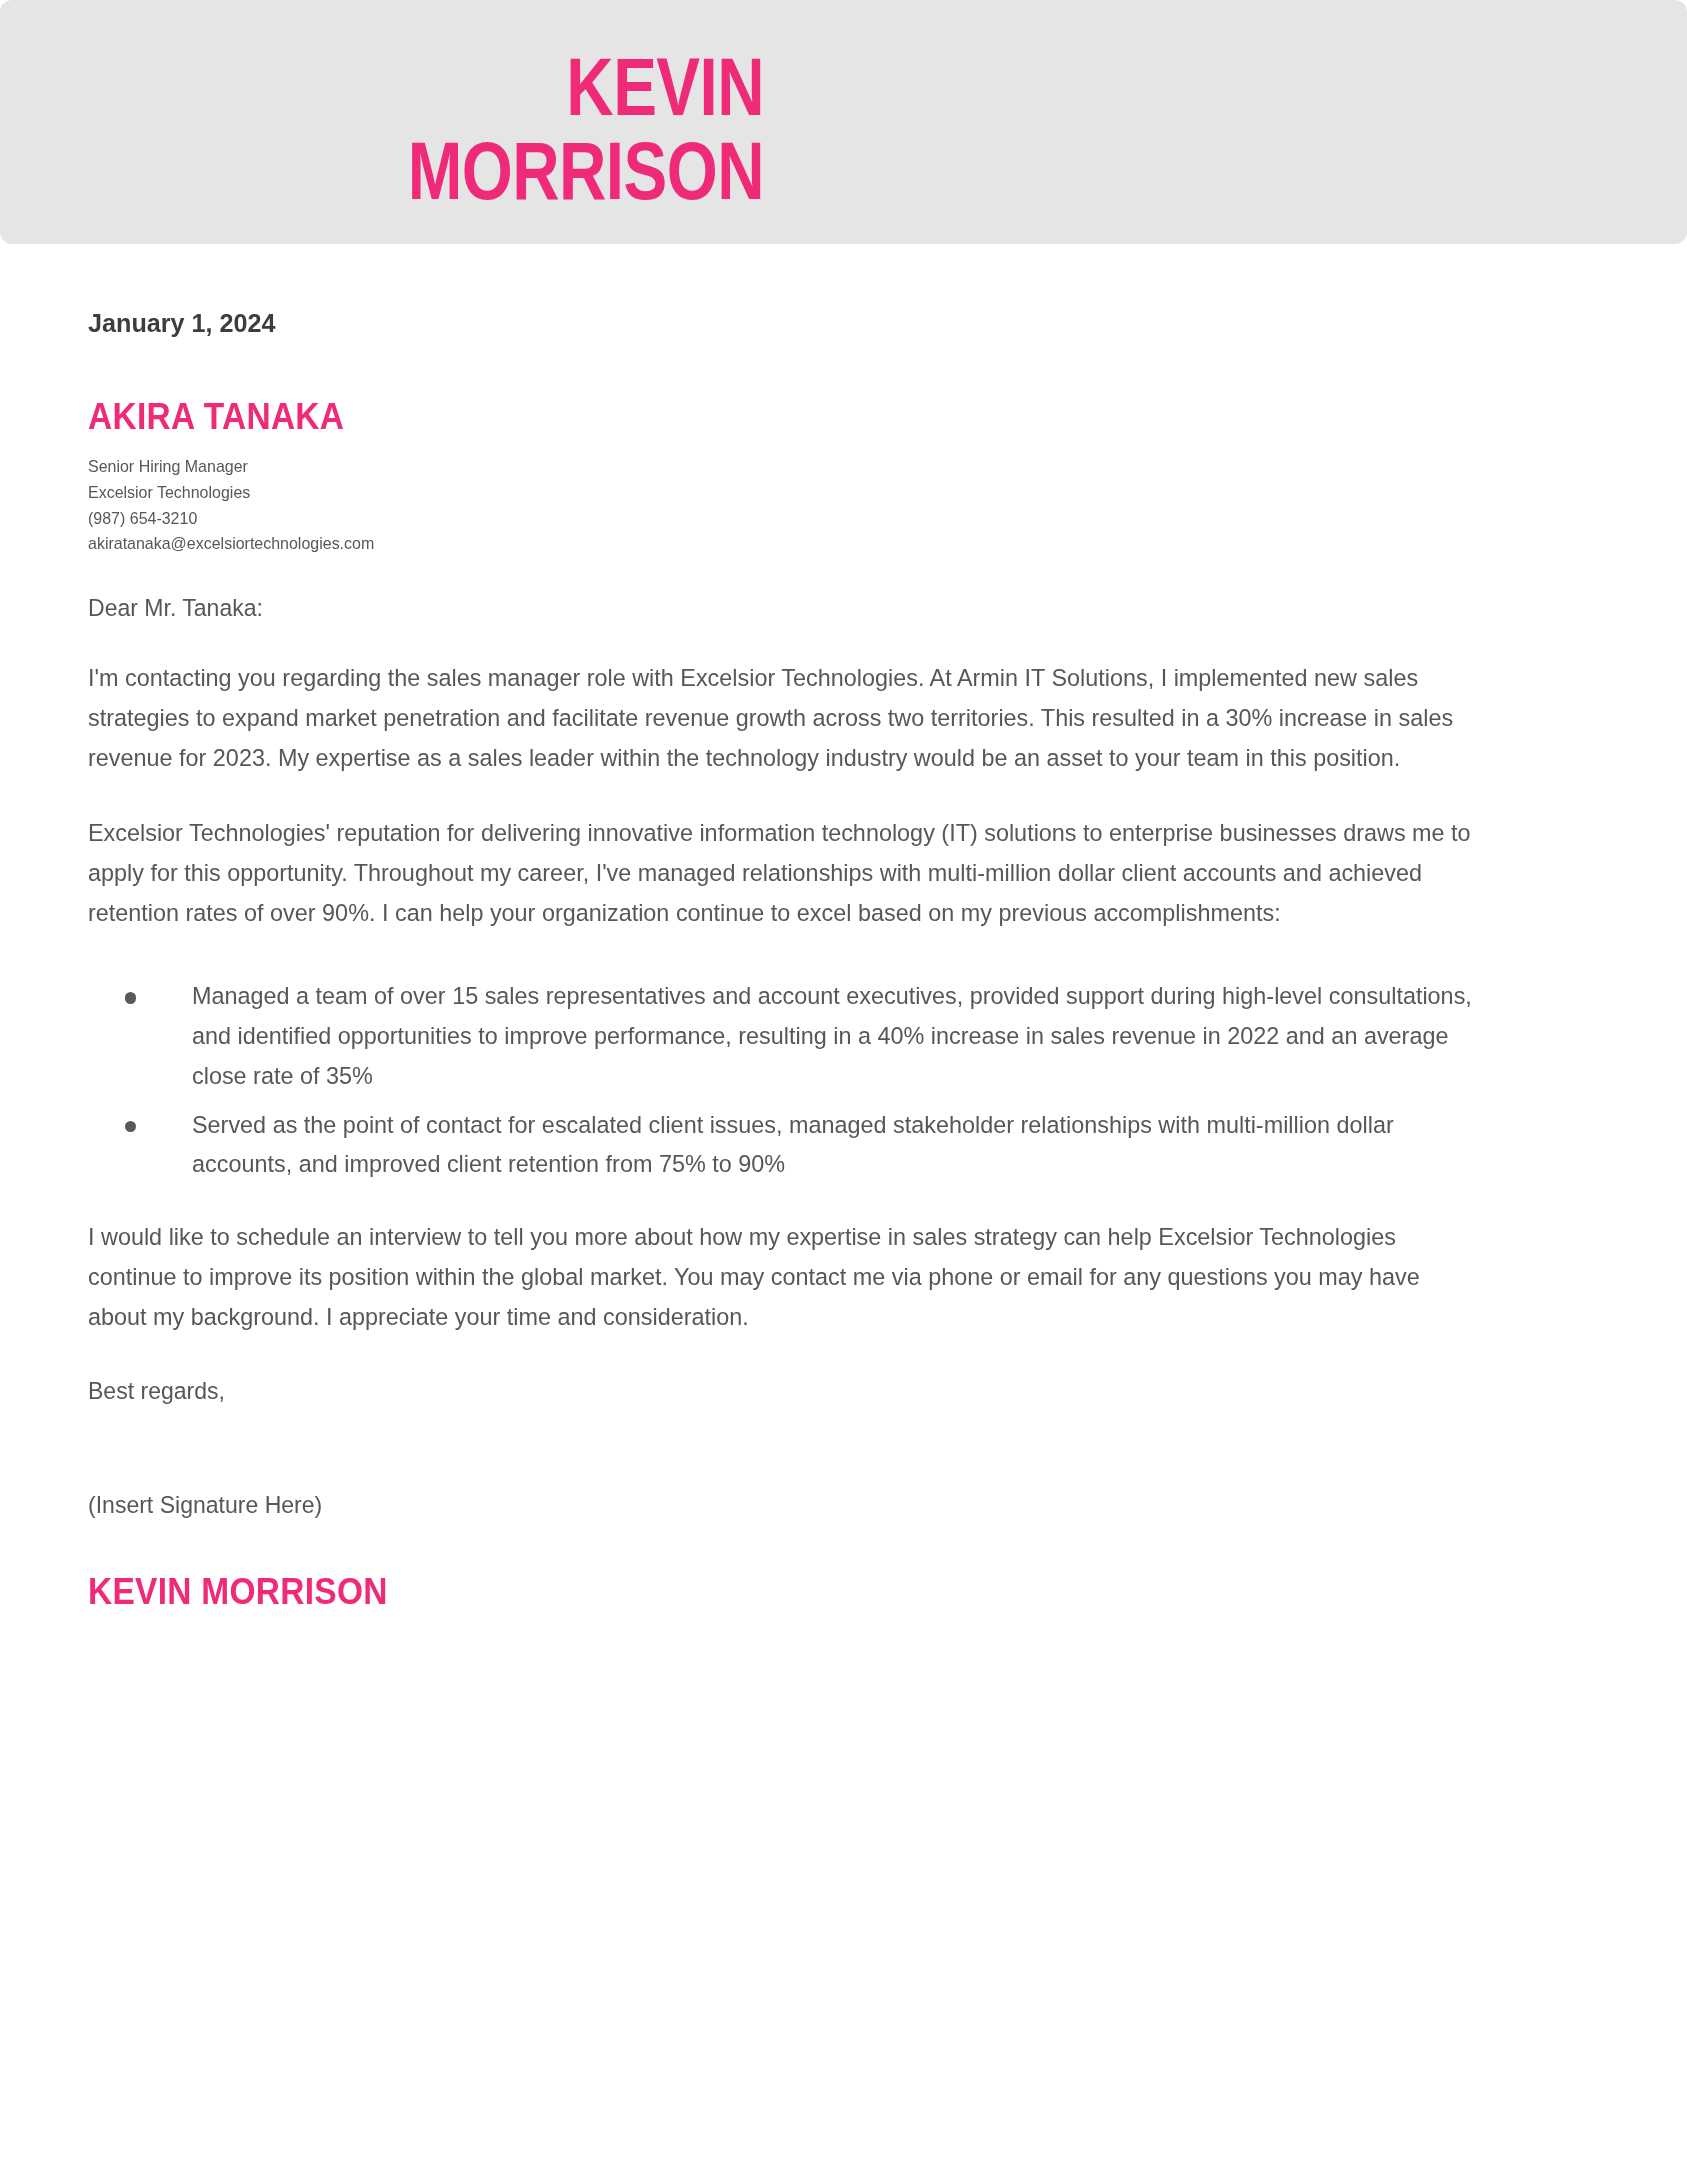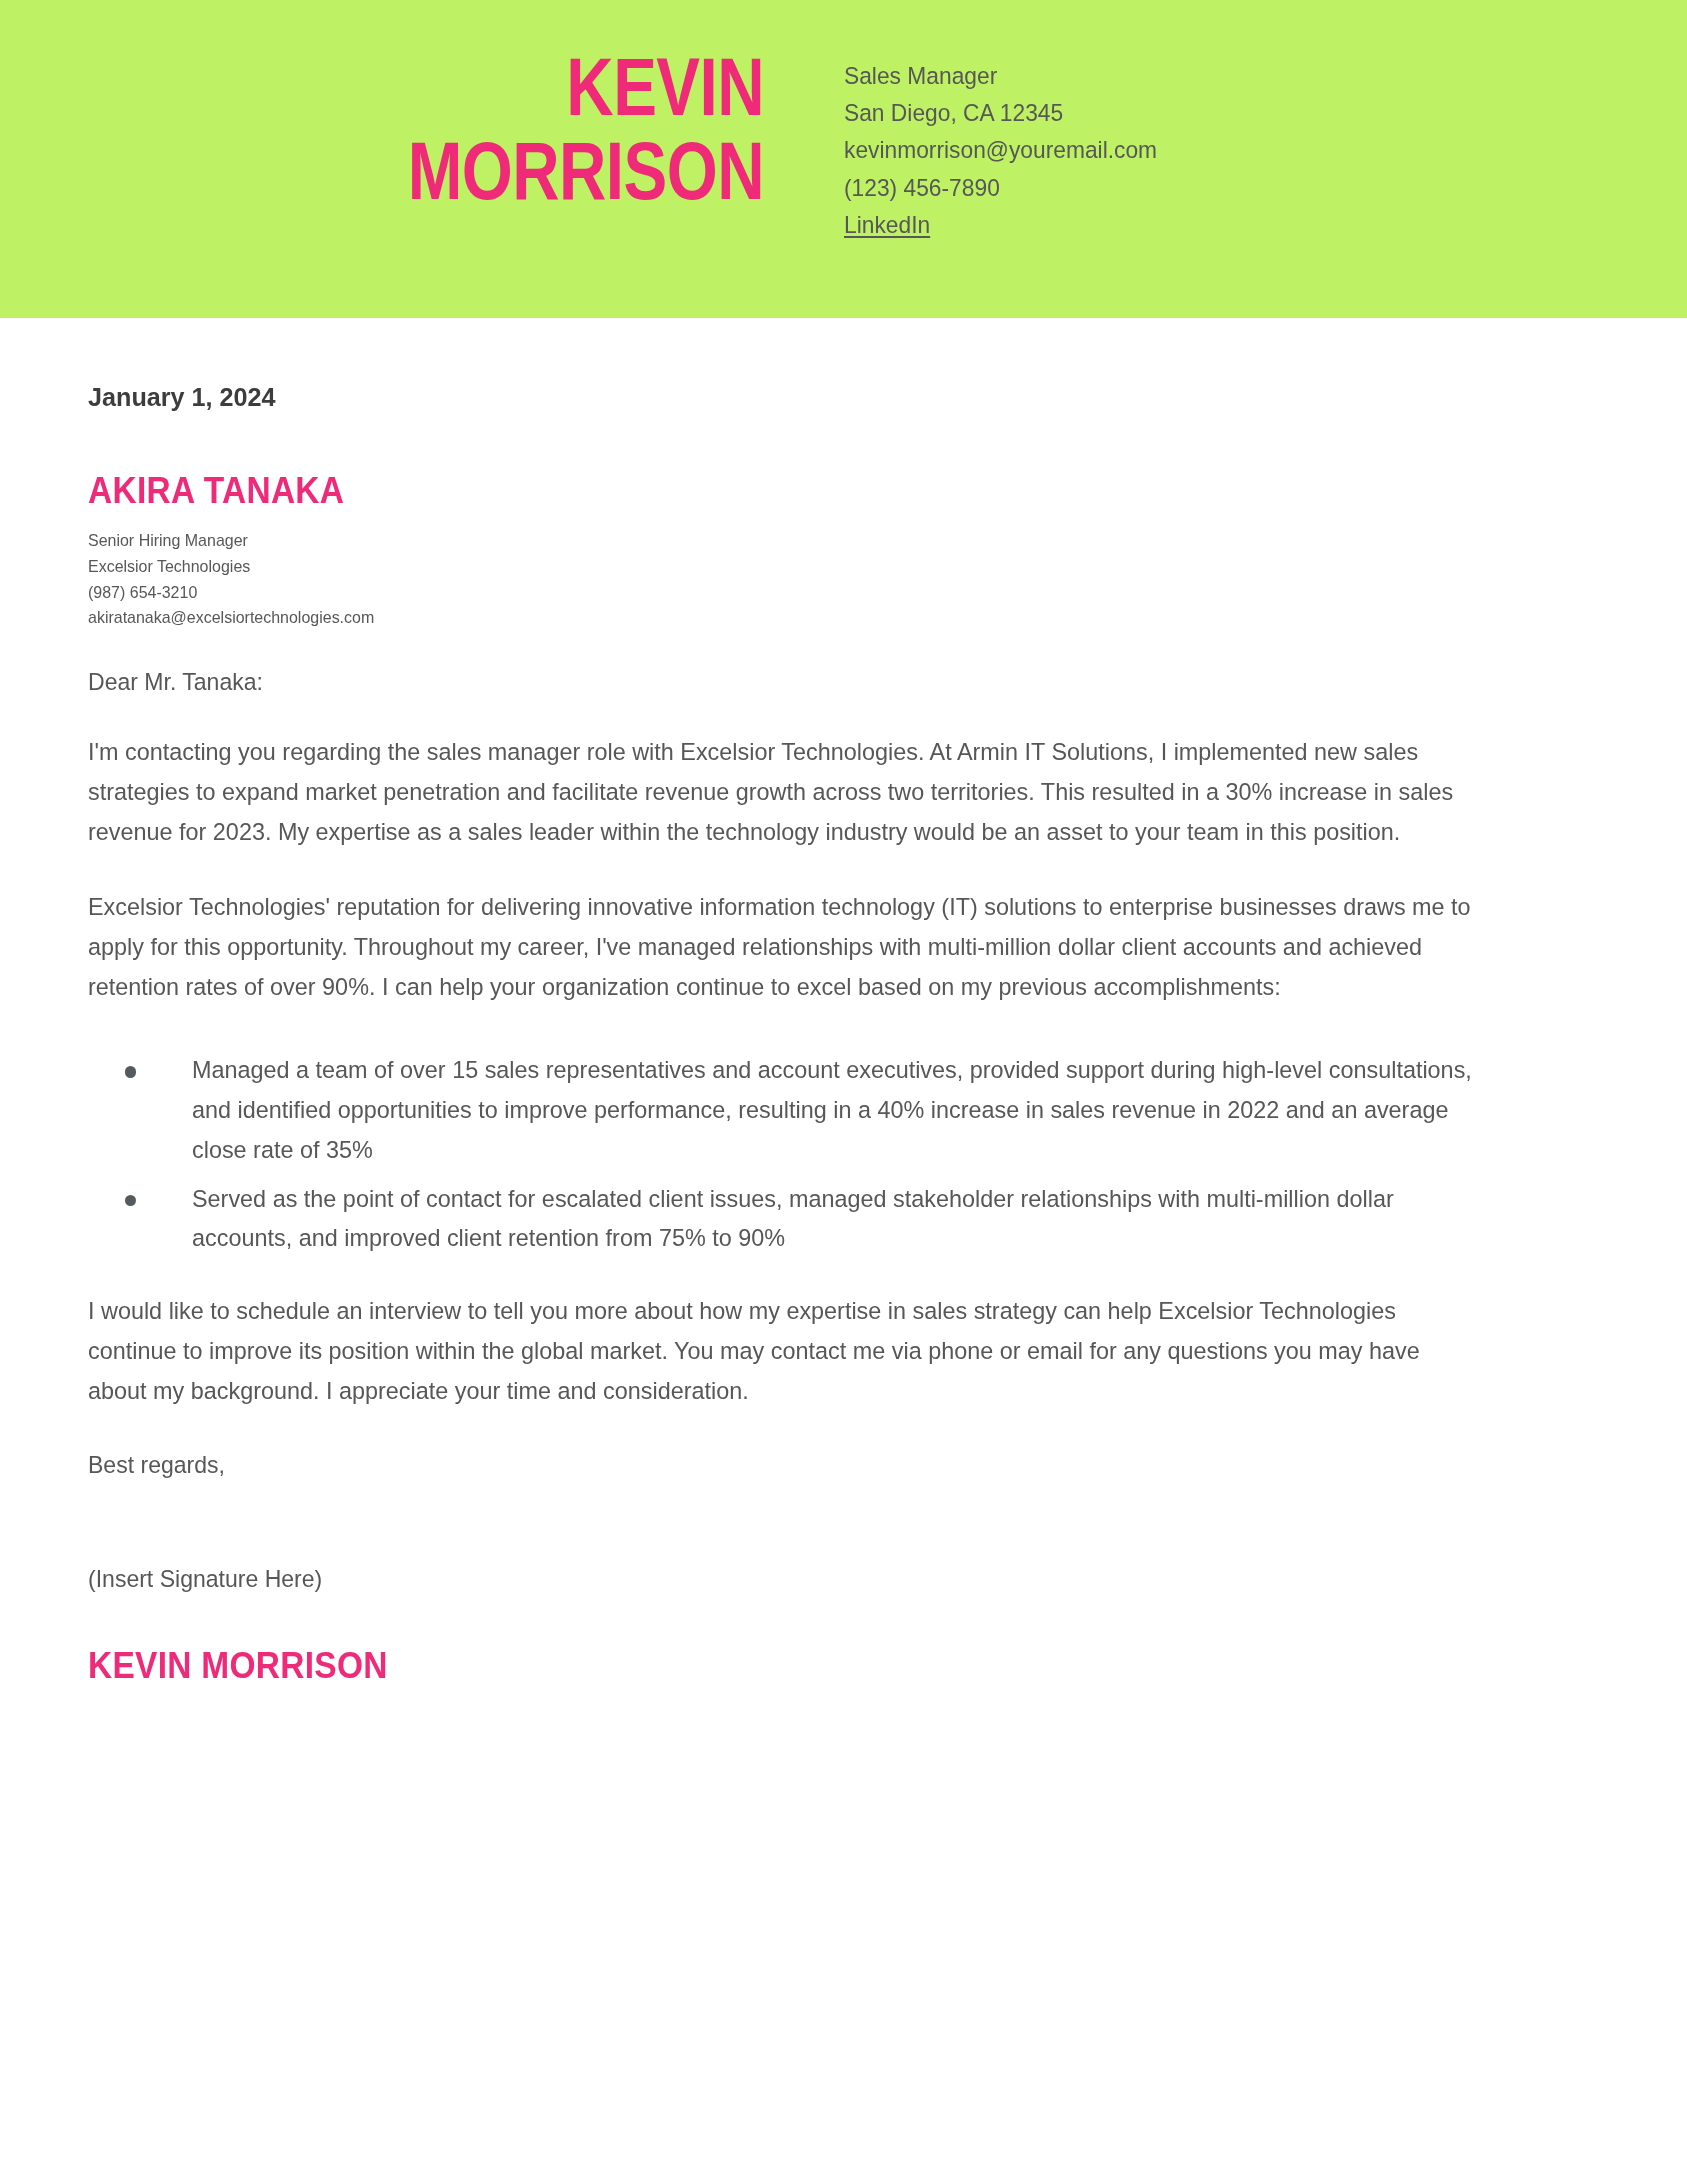--- a/index.html
+++ b/index.html
@@ -19,23 +19,24 @@
     width: 1687px;
     height: 2183px;
     background: #ffffff;
     overflow: hidden;
   }
 
   
   .header-band {
     position: relative;
     width: 100%;
-    height: 318px;
-    background: #bef264;
+    height: 244px;
+    background: #e5e5e5;
     box-sizing: border-box;
+    border-radius: 12px;
   }
 
   .header-inner {
     position: absolute;
     left: 0;
     top: 0;
     width: 100%;
     height: 100%;
     display: flex;
     flex-direction: row;
@@ -206,27 +207,20 @@
 <div class="page">
 
   <div class="header-band">
     <div class="header-inner">
 
       <div class="name-block">
         <span class="name-line">KEVIN</span>
         <span class="name-line">MORRISON</span>
       </div>
 
-      <div class="contact-block">
-        <span class="contact-line">Sales Manager</span>
-        <span class="contact-line">San Diego, CA 12345</span>
-        <span class="contact-line">kevinmorrison@youremail.com</span>
-        <span class="contact-line">(123) 456-7890</span>
-        <span class="contact-line link">LinkedIn</span>
-      </div>
 
     </div>
   </div>
 
   <div class="body-wrap">
 
     <div class="date">January 1, 2024</div>
 
     <div class="recipient-name">AKIRA TANAKA</div>
 

